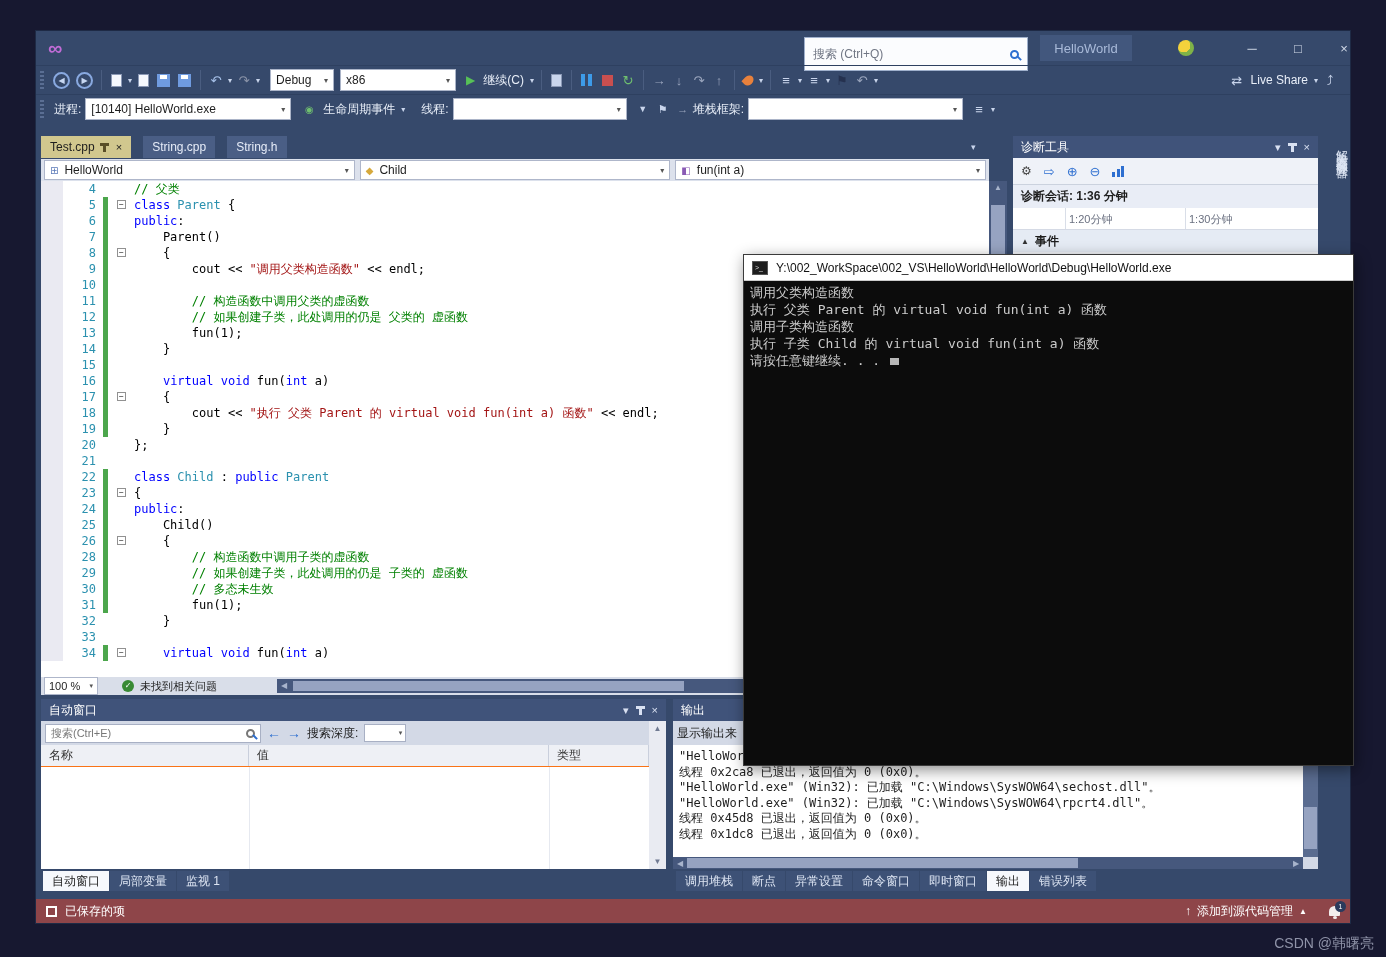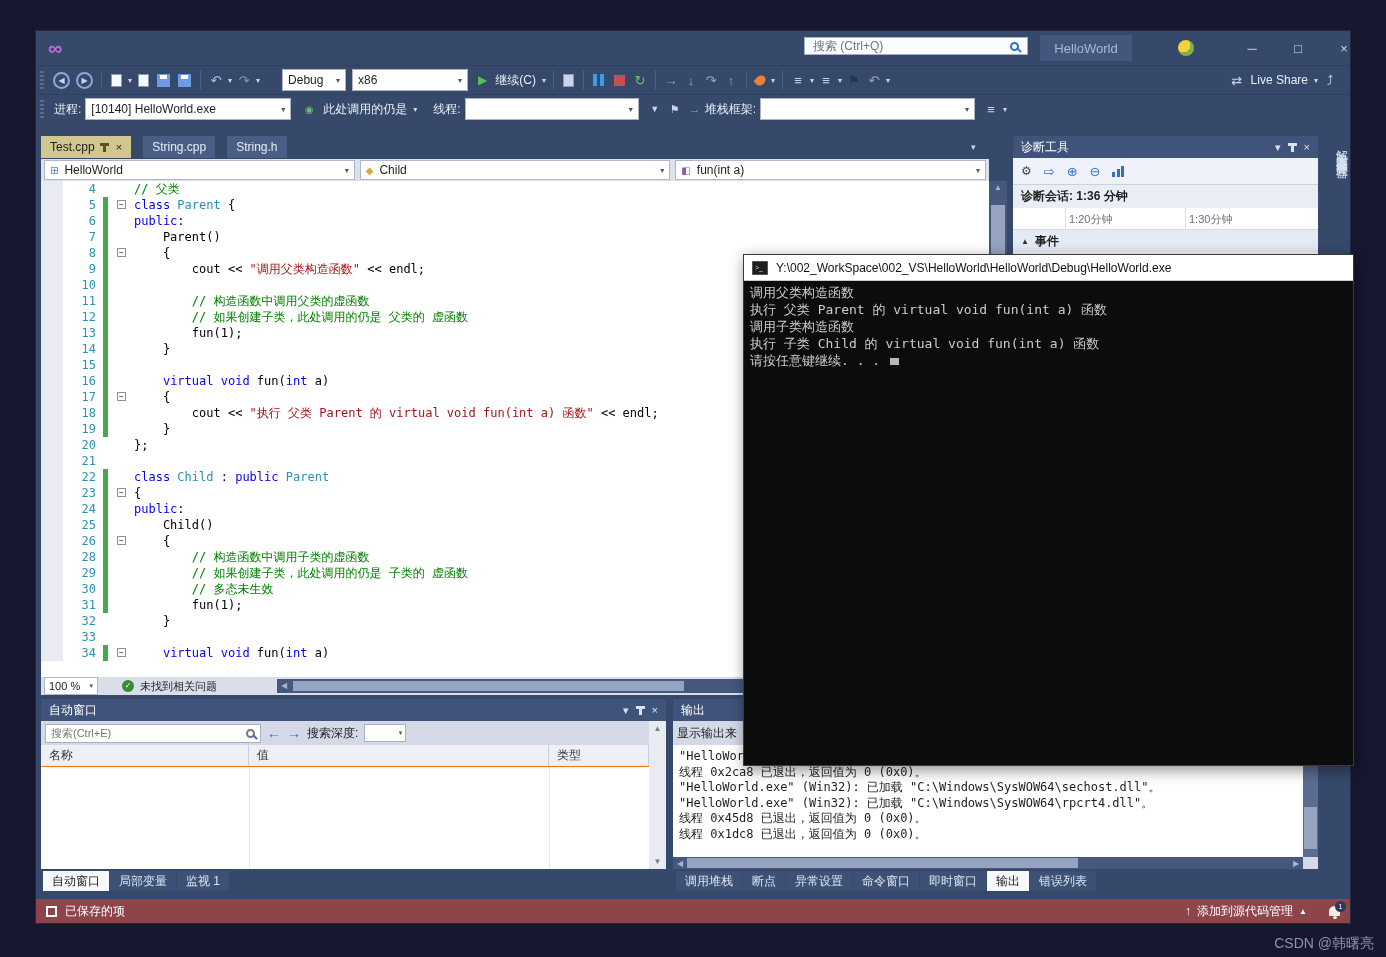--- a/index.html
+++ b/index.html
@@ -6,21 +6,21 @@
 html,body{width:1386px;height:957px;overflow:hidden}
 body{position:relative;background:#171830;font-family:"Liberation Sans","DejaVu Sans",sans-serif;font-size:12px}
 .win{position:absolute;left:35px;top:30px;width:1316px;height:894px;background:#36496B;border:1px solid #1E2A45}
 .watermark{position:absolute;right:12px;bottom:4px;color:#8F93A8;font-size:14px}
 
 
 .menubar{position:absolute;left:0;top:0;right:0;height:34px;display:flex;align-items:center;color:#EAF0FA;font-size:13px}
 .vs-logo{color:#C06CD6;font-size:20px;font-weight:bold;font-style:italic;margin:0 10px 0 12px}
 .menus{display:flex}
 .menu-item{padding:3px 8px;cursor:default;white-space:nowrap}
-.search-box{position:absolute;left:768px;top:6px;width:224px;height:18px;background:#FBFCFE;border:1px solid #9FB0CC;color:#707684;font-size:12px;display:flex;align-items:center;justify-content:space-between;padding:0 8px}
+.search-box{position:absolute;left:768px;top:6px;width:224px;height:34px;background:#FBFCFE;border:1px solid #9FB0CC;color:#707684;font-size:12px;display:flex;align-items:center;justify-content:space-between;padding:0 8px}
 .lens{width:9px;height:9px;border:2px solid #2E6FD0;border-radius:50%;position:relative;flex:0 0 auto}
 .lens:after{content:'';position:absolute;width:6px;height:2px;background:#2E6FD0;transform:rotate(45deg);right:-5px;bottom:-2px}
 .sln-box{position:absolute;left:1004px;top:4px;width:92px;height:26px;background:#42577D;color:#A9BAD9;font-size:13px;display:flex;align-items:center;justify-content:center}
 .feedback{position:absolute;left:1142px;top:9px;width:16px;height:16px;border-radius:50%;background:radial-gradient(circle at 35% 35%,#F4D23C 0 45%,#7FB347 46% 100%)}
 .winbtn{position:absolute;top:0;width:40px;height:34px;display:flex;align-items:center;justify-content:center;color:#D2DAE8;font-size:13px}
 
 
 .toolbar{position:absolute;left:0;right:0;display:flex;align-items:center;color:#E8EEF8;font-size:12px}
 .t1{top:34px;height:29px;border-top:1px solid #2E4060}
 .t2{top:63px;height:29px;border-top:1px solid #2E4060}
@@ -161,21 +161,21 @@
     <span class="doc-ico"></span>
     <span class="dd">▾</span>
     <span class="doc-ico"></span>
     <span class="floppy"></span>
     <span class="floppy"></span>
     <span class="sep"></span>
     <span class="tbi" style="color:#A6C0E8">↶</span>
     <span class="dd">▾</span>
     <span class="tbi" style="color:#8A93A8">↷</span>
     <span class="dd">▾</span>
-    <div class="combo" style="width:64px;margin-left:20px">
+    <div class="combo" style="width:64px;margin-left:8px">
       <span>Debug</span>
       <span class="cdd">▾</span>
     </div>
     <div class="combo" style="width:116px;margin-left:6px">
       <span>x86</span>
       <span class="cdd">▾</span>
     </div>
     <span class="play" style="margin-left:10px">▶</span>
     <span class="lbl">继续(C)</span>
     <span class="dd">▾</span>
@@ -212,21 +212,21 @@
   </div>
 
   <div class="toolbar t2">
     <span class="grip"></span>
     <span class="lbl">进程:</span>
     <div class="combo" style="width:206px">
       <span>[10140] HelloWorld.exe</span>
       <span class="cdd">▾</span>
     </div>
     <span class="tbi" style="color:#6FBF6F;font-size:10px;margin-left:8px">◉</span>
-    <span class="lbl">此处调用的仍是</span>
+    <span class="lbl">生命周期事件</span>
     <span class="dd">▾</span>
     <span class="lbl" style="margin-left:14px">线程:</span>
     <div class="combo" style="width:174px">
       <span class="cdd">▾</span>
     </div>
     <span class="tbi" style="font-size:9px;margin-left:6px">▼</span>
     <span class="tbi" style="font-size:11px">⚑</span>
     <span class="tbi" style="font-size:11px;color:#9AA5BD">→</span>
     <span class="lbl" style="margin-left:0">堆栈框架:</span>
     <div class="combo" style="width:215px">

